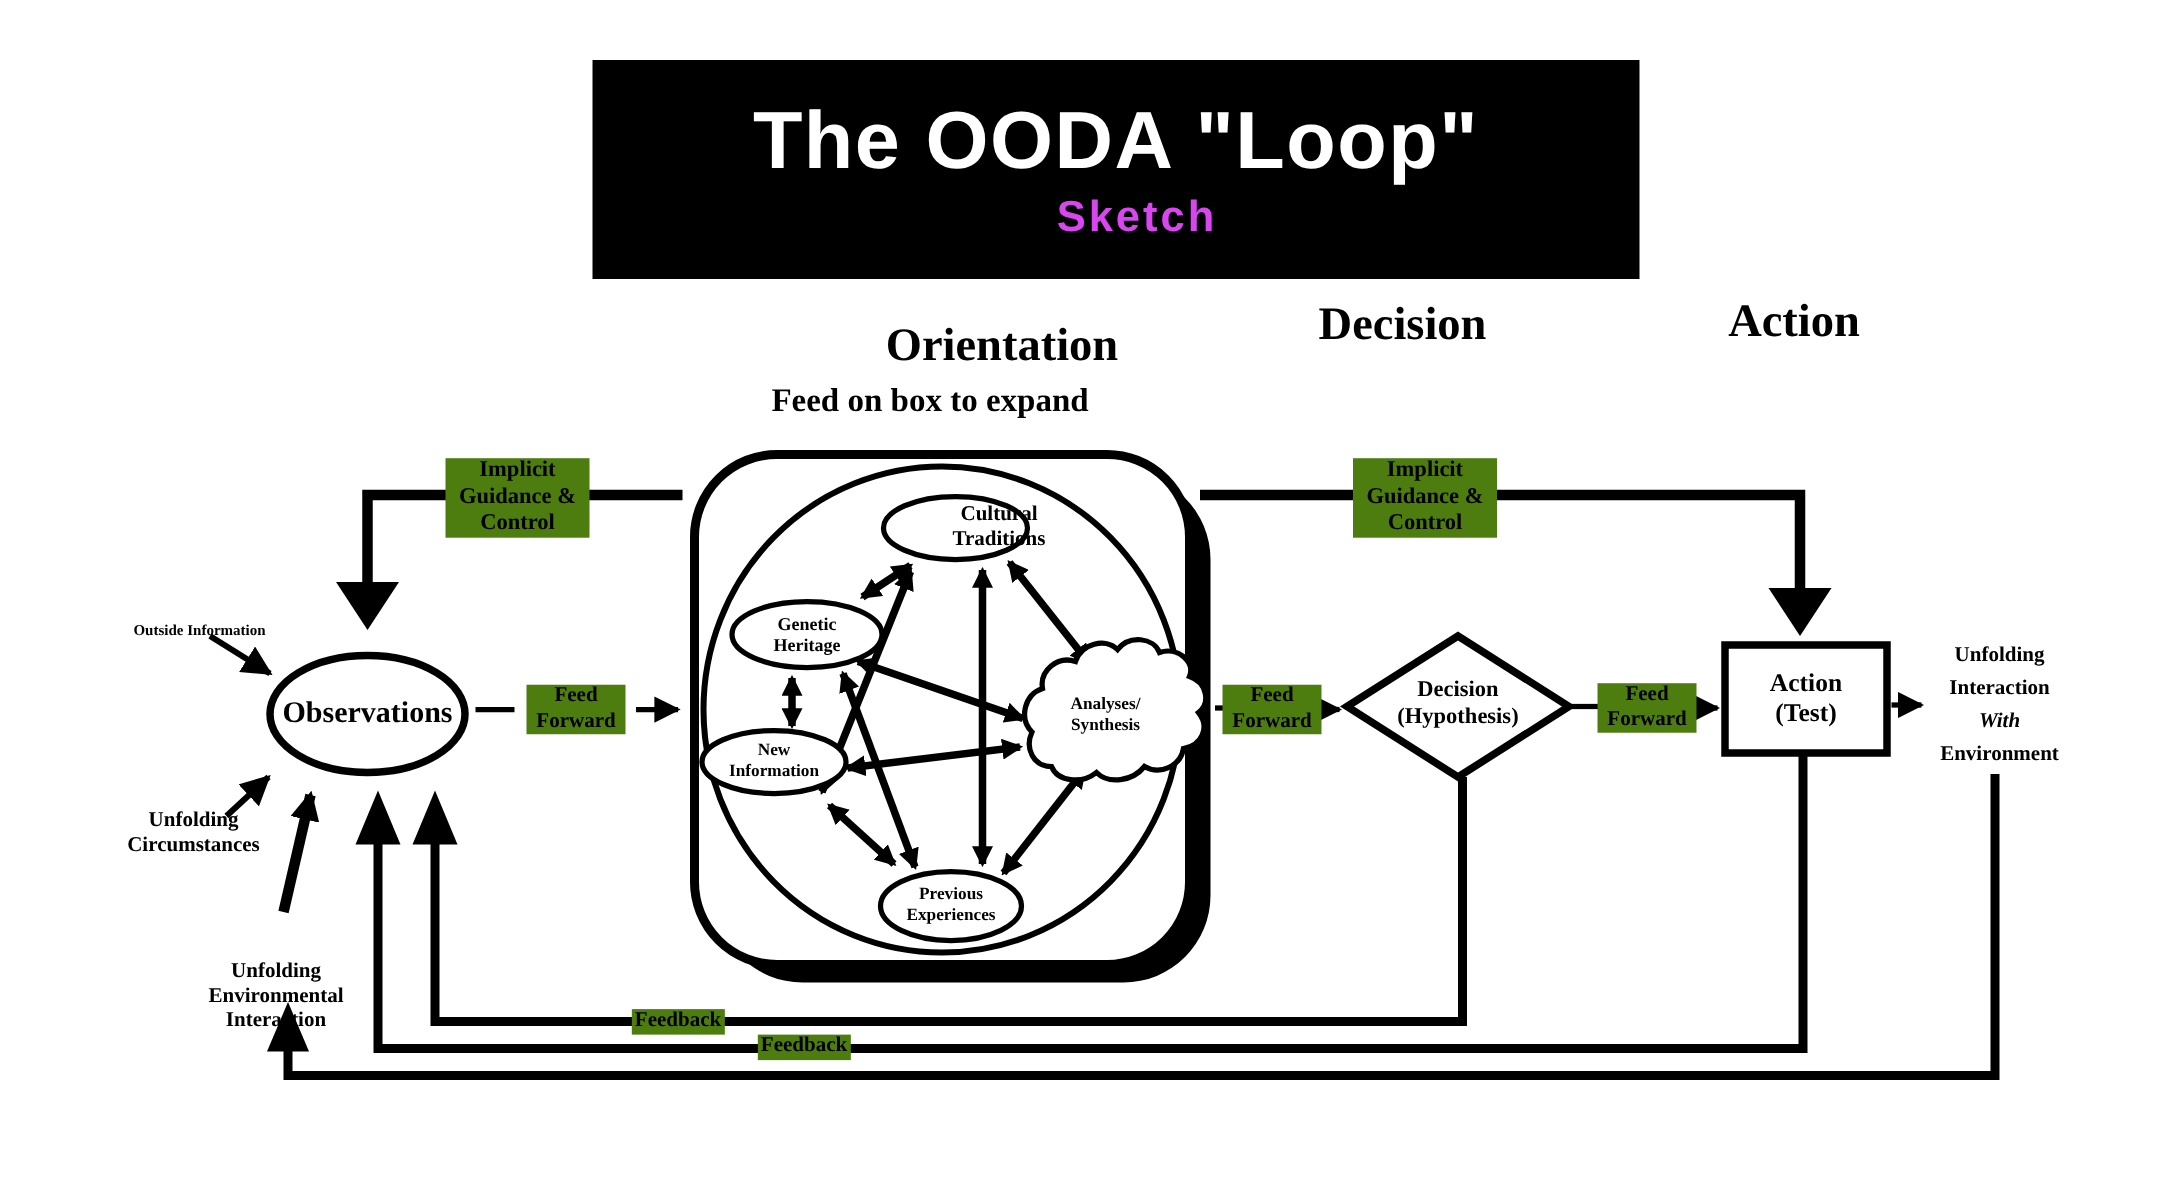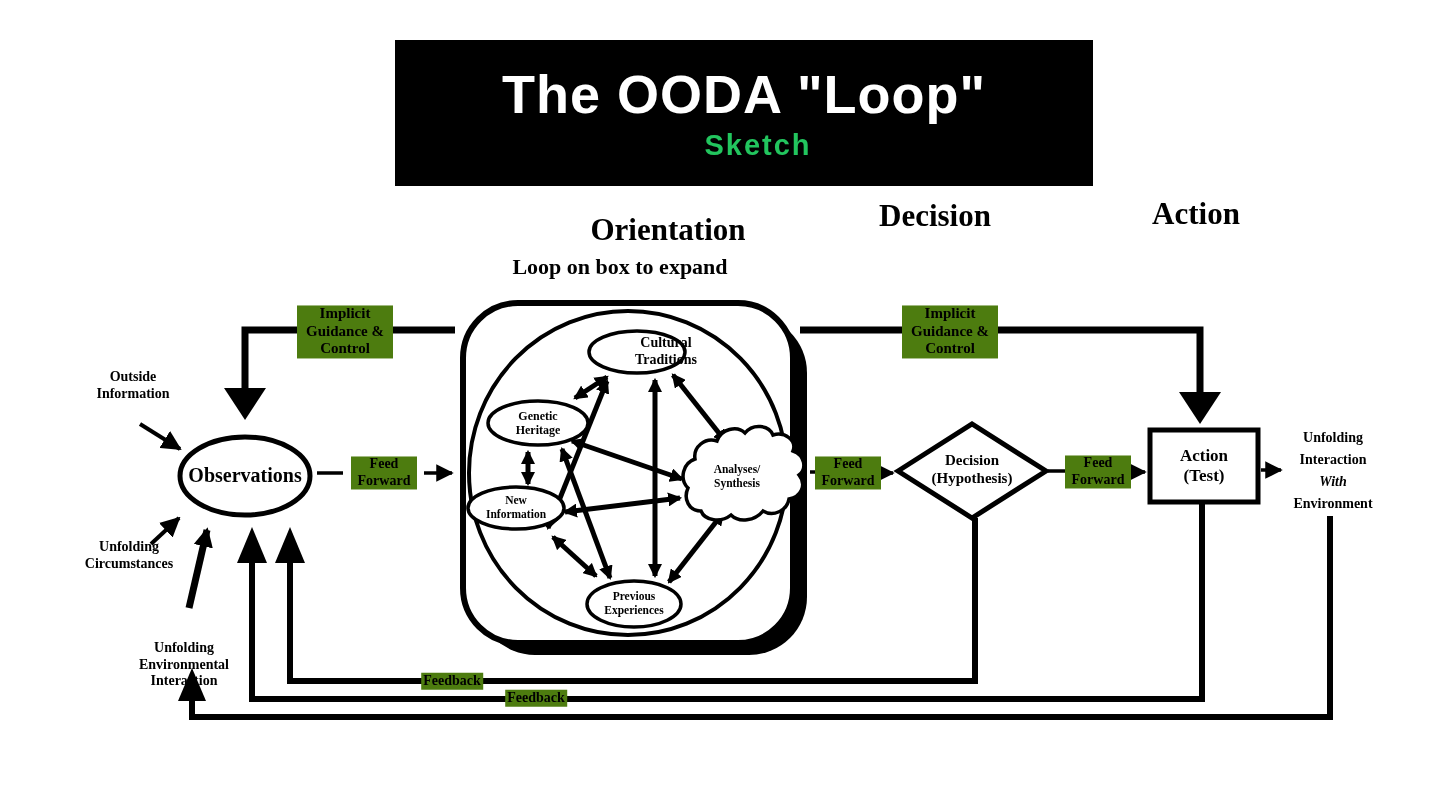--- a/index.html
+++ b/index.html
@@ -2,21 +2,21 @@
 <html><head>
 <meta charset="utf-8">
 <style>
   html,body{margin:0;padding:0;background:#fff;}
   .stage{position:relative;width:1440px;height:798px;background:#fff;overflow:hidden;
          font-family:"Liberation Serif", serif;color:#000;}
   .banner{position:absolute;left:395px;top:40px;width:698px;height:146px;background:#000;
           display:flex;flex-direction:column;align-items:center;justify-content:center;}
   .banner-title{color:#fff;font-family:"Liberation Sans",sans-serif;font-weight:bold;
                 font-size:54px;line-height:1;letter-spacing:1px;}
-  .banner-sub{color:#22c55e;font-family:"Liberation Sans",sans-serif;font-weight:bold;
+  .banner-sub{color:#d946ef;font-family:"Liberation Sans",sans-serif;font-weight:bold;
               font-size:29px;line-height:1;margin-top:10px;letter-spacing:2px;margin-left:28px;}
   .phase{position:absolute;transform:translate(-50%,-50%);font-weight:bold;font-size:31px;
          white-space:nowrap;}
   .hint{position:absolute;transform:translate(-50%,-50%);font-weight:bold;font-size:22px;
         white-space:nowrap;}
   .lbl{position:absolute;transform:translate(-50%,-50%);text-align:center;font-weight:bold;
        line-height:1.18;}
   .wbg{background:#4d7c0f;padding:0 2px;}
   .nowrap{white-space:nowrap;}
   .it{font-style:italic;}
@@ -31,21 +31,21 @@
 <div class="stage">
 
   <div class="banner">
     <div class="banner-title">The OODA "Loop"</div>
     <div class="banner-sub">Sketch</div>
   </div>
 
   <div class="phase" style="left:620px;top:230px;margin-left:48px;">Orientation</div>
   <div class="phase" style="left:935px;top:216px;">Decision</div>
   <div class="phase" style="left:1196px;top:214px;">Action</div>
-  <div class="hint" style="left:620px;top:267px;">Loop on box to expand</div>
+  <div class="hint" style="left:620px;top:267px;">Feed on box to expand</div>
 
   <svg class="diagram" viewBox="0 0 1440 798">
     <defs>
       <marker id="ahS" viewBox="0 0 10 10" refX="9" refY="5" markerWidth="5" markerHeight="5" orient="auto-start-reverse">
         <path d="M0 0 L10 5 L0 10 z" fill="#000"></path>
       </marker>
       <marker id="ahM" viewBox="0 0 10 10" refX="8.5" refY="5" markerWidth="2.8" markerHeight="2.8" orient="auto-start-reverse">
         <path d="M0 0 L10 5 L0 10 z" fill="#000"></path>
       </marker>
     </defs>
@@ -124,21 +124,21 @@
     <g>
       <path class="ln" stroke-width="3.5" d="M1048 471 L1068 471"></path>
       <path class="ln" stroke-width="3.5" marker-end="url(#ahS)" d="M1126 472 L1145 472"></path>
     </g>
 
     <rect class="shape" x="1150" y="430" width="108" height="72" stroke-width="5"></rect>
 
     <path class="ln" stroke-width="3.5" marker-end="url(#ahS)" d="M1261 470 L1281 470"></path>
   </svg>
 
-  <div class="lbl" style="left:133px;top:386px;width:92px;font-size:14px;">Outside Information</div>
+  <div class="lbl" style="left:133px;top:421px;width:92px;font-size:10px;">Outside Information</div>
   <div class="lbl" style="left:129px;top:556px;width:115px;font-size:14px;">Unfolding Circumstances</div>
   <div class="lbl" style="left:184px;top:641px;width:118px;font-size:14px;margin-top:24px;">Unfolding Environmental Interaction</div>
 
   <div class="lbl wbg" style="left:345px;top:332px;width:92px;font-size:15px;">Implicit Guidance &amp; Control</div>
   <div class="lbl wbg" style="left:950px;top:332px;width:92px;font-size:15px;">Implicit Guidance &amp; Control</div>
 
   <div class="lbl" style="left:245px;top:476px;font-size:20px;white-space:nowrap;">Observations</div>
 
   <div class="lbl wbg" style="left:384px;top:473px;width:62px;font-size:14px;">Feed Forward</div>
   <div class="lbl wbg" style="left:848px;top:473px;width:62px;font-size:14px;">Feed Forward</div>

